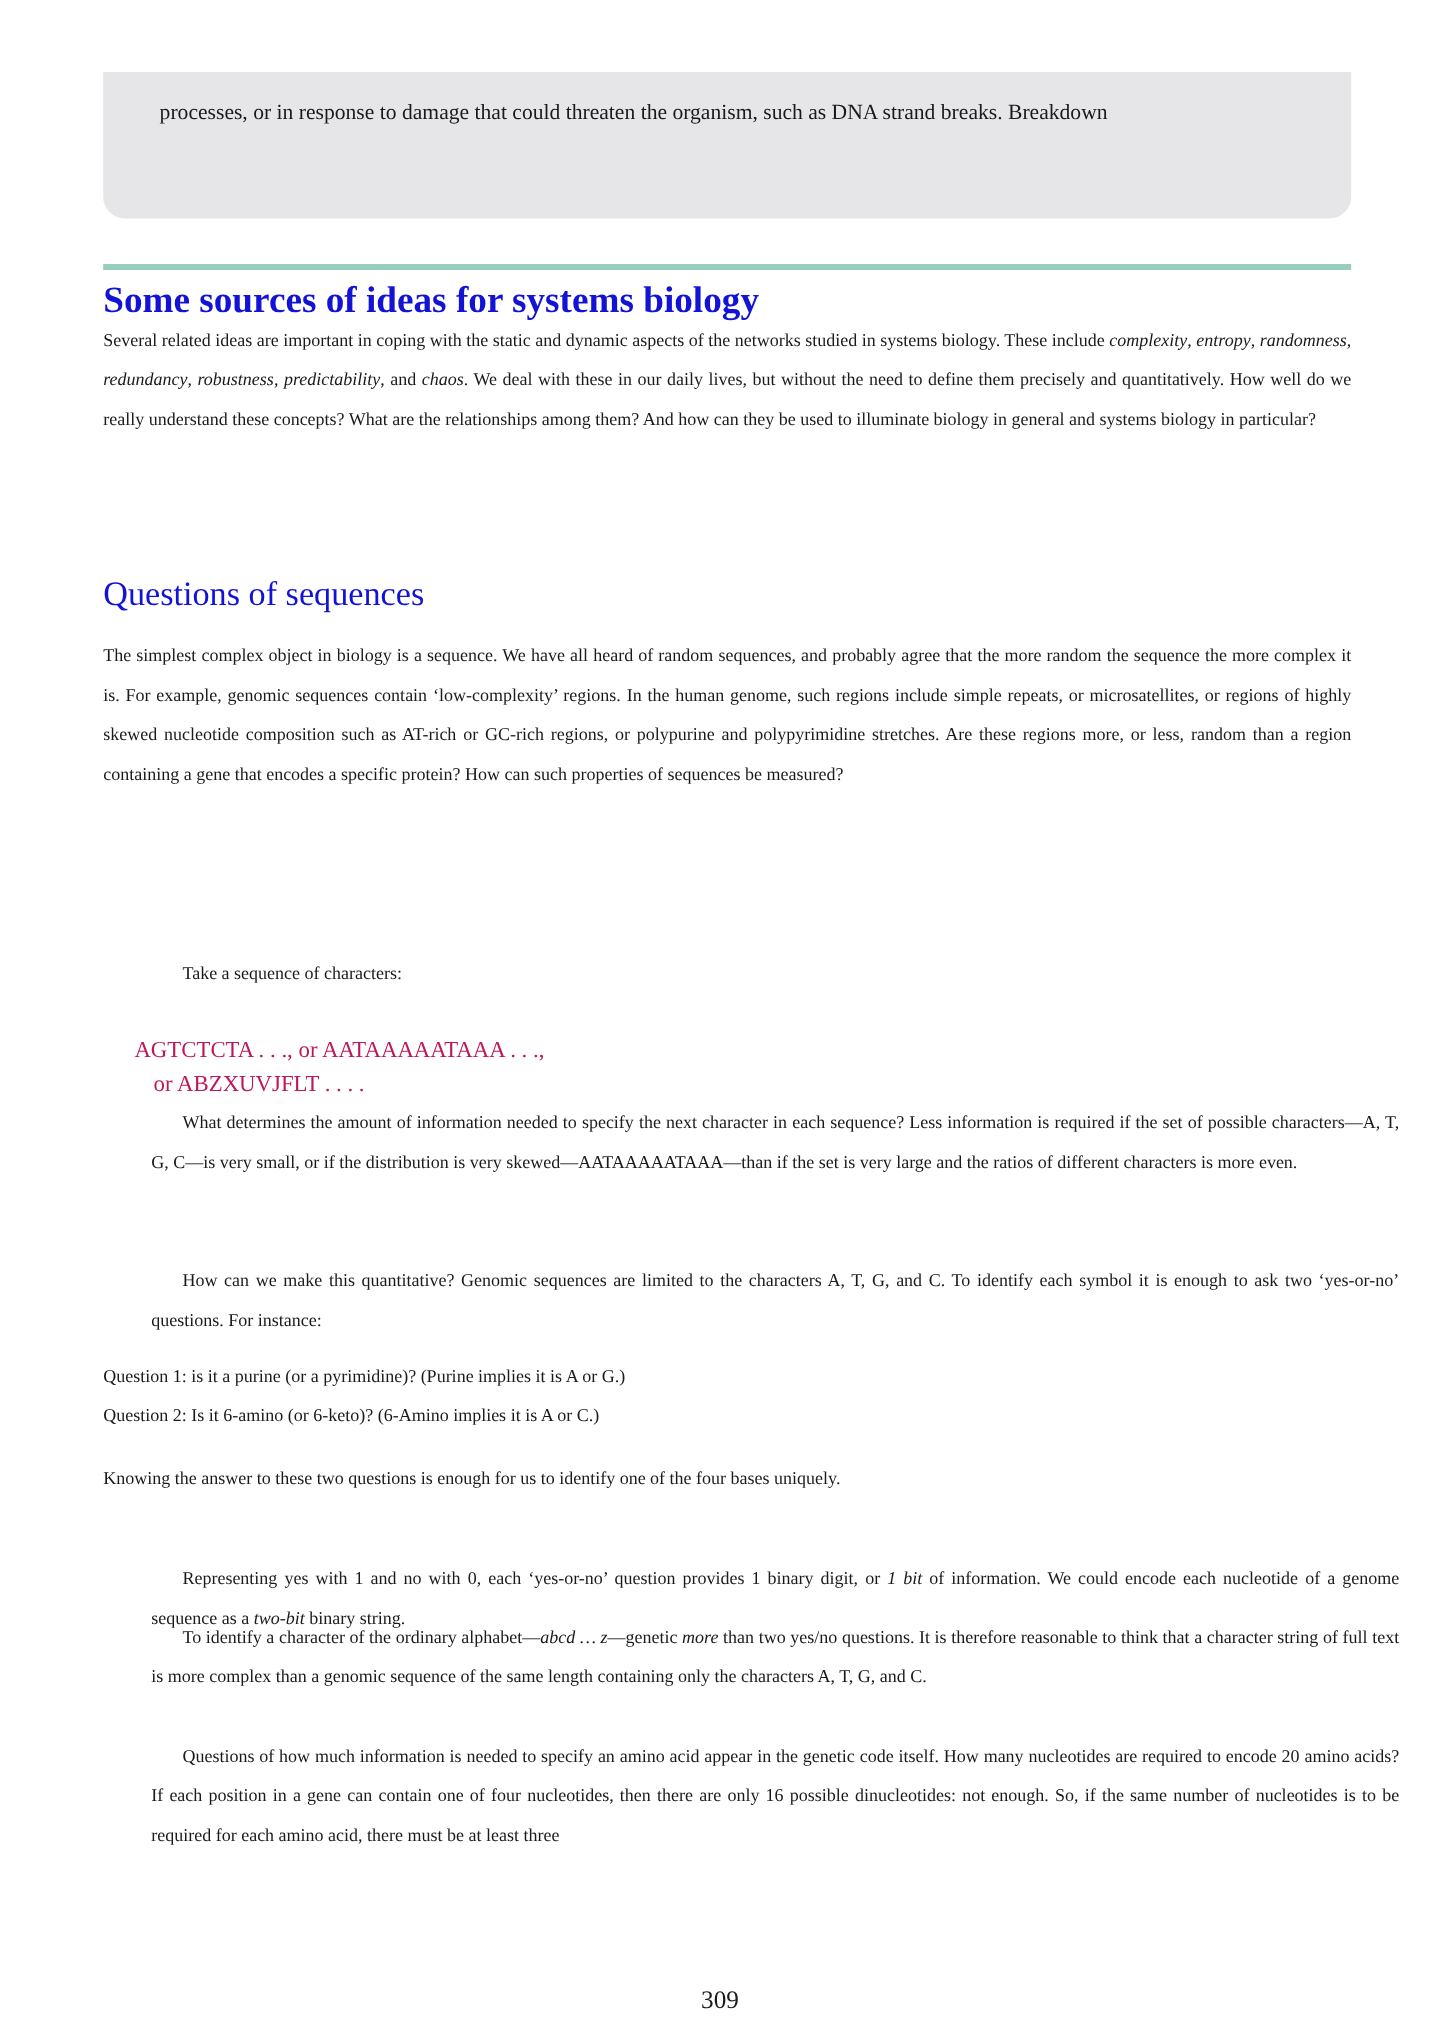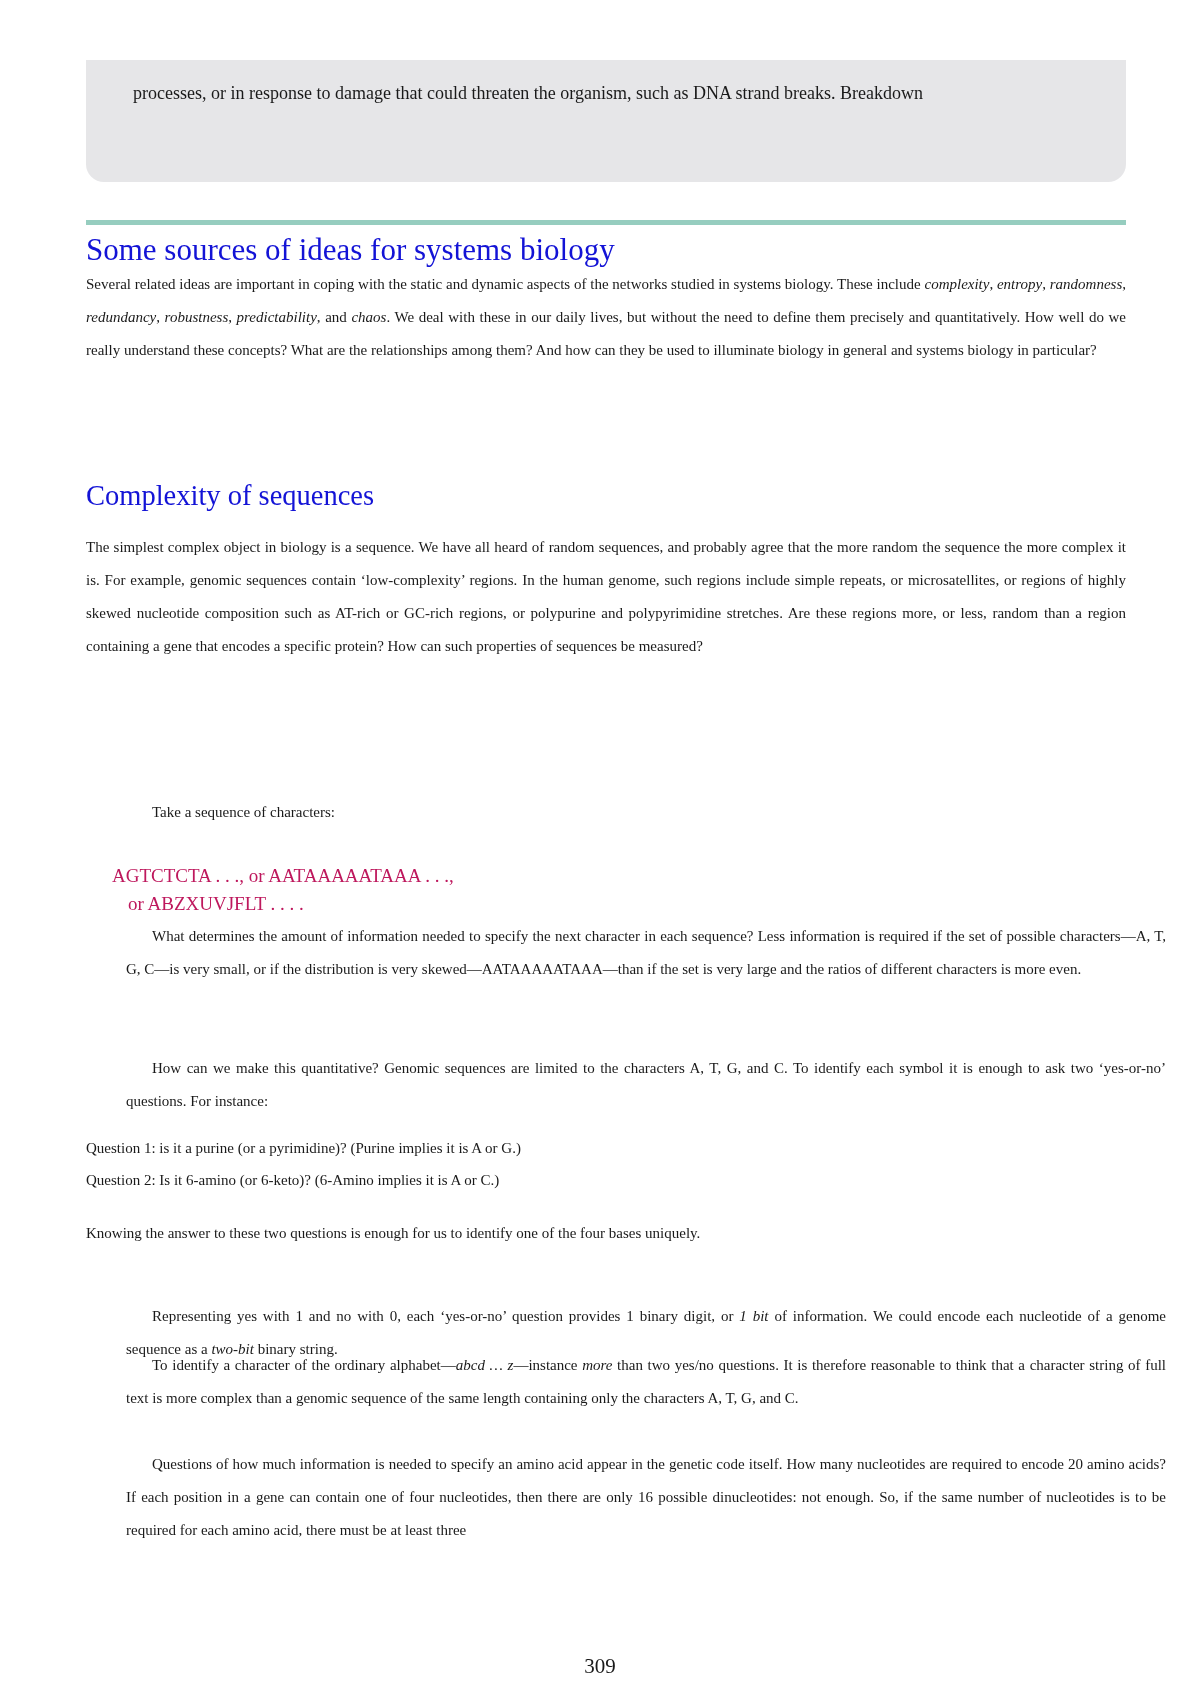--- a/index.html
+++ b/index.html
@@ -1,20 +1,20 @@
 <!DOCTYPE html>
 <html><head>
 <meta charset="utf-8">
 <style>
   html, body { margin:0; padding:0; background:#ffffff; }
   body { width:1200px; height:1694px; position:relative; font-family:"Liberation Serif", serif; color:#1a1a1a; overflow:hidden; }
   .box { position:absolute; left:86px; top:60px; width:1040px; height:122px; background:#e6e6e8; border-radius:0 0 18px 18px; }
   .box-text { position:absolute; left:133px; top:80px; width:960px; font-size:18px; line-height:27px; }
   .rule { position:absolute; left:86px; top:220px; width:1040px; height:5px; background:#96cdbf; }
-  .h1 { position:absolute; left:86px; top:232px; font-size:31px; font-weight:normal; color:#1313d6; }
+  .h1 { position:absolute; left:86px; top:232px; font-size:31px; font-weight:bold; color:#1313d6; }
   .para { position:absolute; left:86px; width:1040px; font-size:15px; line-height:33px; text-align:justify; }
   .h2 { position:absolute; left:86px; font-size:28.5px; color:#1313d6; }
   .seq { position:absolute; left:112px; top:862px; font-size:19px; line-height:28px; color:#be185d; }
   .seq .l2 { padding-left:16px; }
   .indent { text-indent:26px;margin-left:40px; }
   .pnum { position:absolute; top:1654px; left:0; width:1200px; text-align:center; font-size:21px; }
   i { font-style:italic; }
 </style>
 </head>
 <body>
@@ -22,34 +22,34 @@
 <div class="box"></div>
 <div class="box-text">
   <div>processes, or in response to damage that could threaten the organism, such as DNA strand breaks. Breakdown</div>
 </div>
 
 <div class="rule"></div>
 <div class="h1">Some sources of ideas for systems biology</div>
 
 <div class="para" style="top:268px"><span>Several related ideas are important in coping with the static and dynamic aspects of the networks studied in systems biology. These include </span><i>complexity</i>, <i>entropy</i>, <i>randomness</i>, <i>redundancy</i>, <i>robustness</i>, <i>predictability</i>, and <i>chaos</i><span>. We deal with these in our daily lives, but without the need to define them precisely and quantitatively. How well do we really understand these concepts? What are the relationships among them? And how can they be used to illuminate biology in general and systems biology in particular?</span></div>
 
-<div class="h2" style="top:480px">Complexity of sequences</div>
+<div class="h2" style="top:480px">Questions of sequences</div>
 
 <div class="para" style="top:531px">The simplest complex object in biology is a sequence. We have all heard of random sequences, and probably agree that the more random the sequence the more complex it is. For example, genomic sequences contain ‘low-complexity’ regions. In the human genome, such regions include simple repeats, or microsatellites, or regions of highly skewed nucleotide composition such as AT-rich or GC-rich regions, or polypurine and polypyrimidine stretches. Are these regions more, or less, random than a region containing a gene that encodes a specific protein? How can such properties of sequences be measured?</div>
 <div class="para indent" style="top:796px">Take a sequence of characters:</div>
 
 <div class="seq">
   <div>AGTCTCTA . . ., or AATAAAAATAAA . . .,</div>
   <div class="l2">or ABZXUVJFLT . . . .</div>
 </div>
 
 <div class="para indent" style="top:920px">What determines the amount of information needed to specify the next character in each sequence? Less information is required if the set of possible characters—A, T, G, C—is very small, or if the distribution is very skewed—AATAAAAATAAA—than if the set is very large and the ratios of different characters is more even.</div>
 <div class="para indent" style="top:1052px">How can we make this quantitative? Genomic sequences are limited to the characters A, T, G, and C. To identify each symbol it is enough to ask two ‘yes-or-no’ questions. For instance:</div>
 
 <div class="para" style="top:1132px">Question 1: is it a purine (or a pyrimidine)? (Purine implies it is A or G.)</div>
 <div class="para" style="top:1164px">Question 2: Is it 6-amino (or 6-keto)? (6-Amino implies it is A or C.)</div>
 
 <div class="para" style="top:1217px">Knowing the answer to these two questions is enough for us to identify one of the four bases uniquely.</div>
 <div class="para indent" style="top:1300px"><span>Representing yes with 1 and no with 0, each ‘yes-or-no’ question provides 1 binary digit, or </span><i>1 bit</i><span> of information. We could encode each nucleotide of a genome sequence as a </span><i>two-bit</i><span> binary string.</span></div>
-<div class="para indent" style="top:1349px"><span>To identify a character of the ordinary alphabet—</span><i>abcd … z</i><span>—instance </span><i>more</i><span> than two yes/no questions. It is therefore reasonable to think that a character string of full text is more complex than a genomic sequence of the same length containing only the characters A, T, G, and C.</span></div>
+<div class="para indent" style="top:1349px"><span>To identify a character of the ordinary alphabet—</span><i>abcd … z</i><span>—genetic </span><i>more</i><span> than two yes/no questions. It is therefore reasonable to think that a character string of full text is more complex than a genomic sequence of the same length containing only the characters A, T, G, and C.</span></div>
 <div class="para indent" style="top:1448px">Questions of how much information is needed to specify an amino acid appear in the genetic code itself. How many nucleotides are required to encode 20 amino acids? If each position in a gene can contain one of four nucleotides, then there are only 16 possible dinucleotides: not enough. So, if the same number of nucleotides is to be required for each amino acid, there must be at least three</div>
 
 <div class="pnum">309</div>
 
 </body></html>

